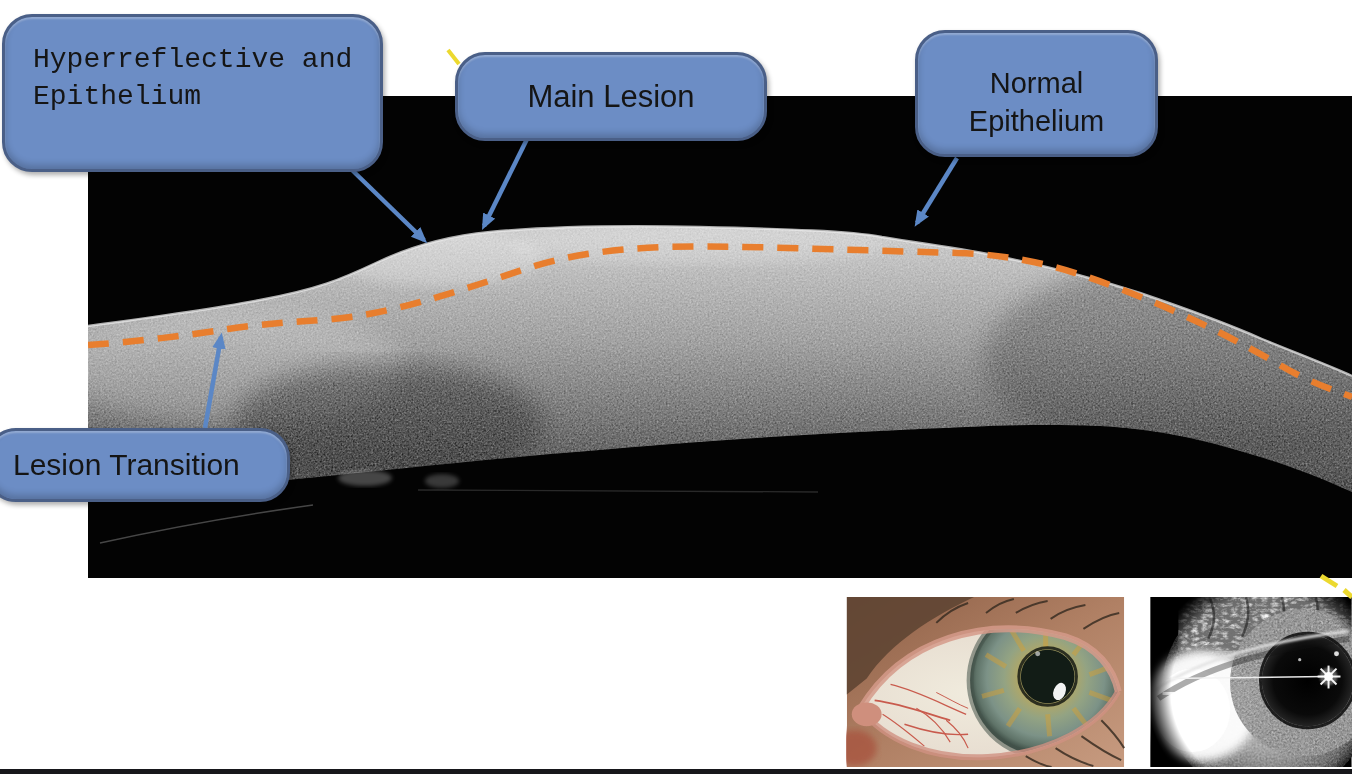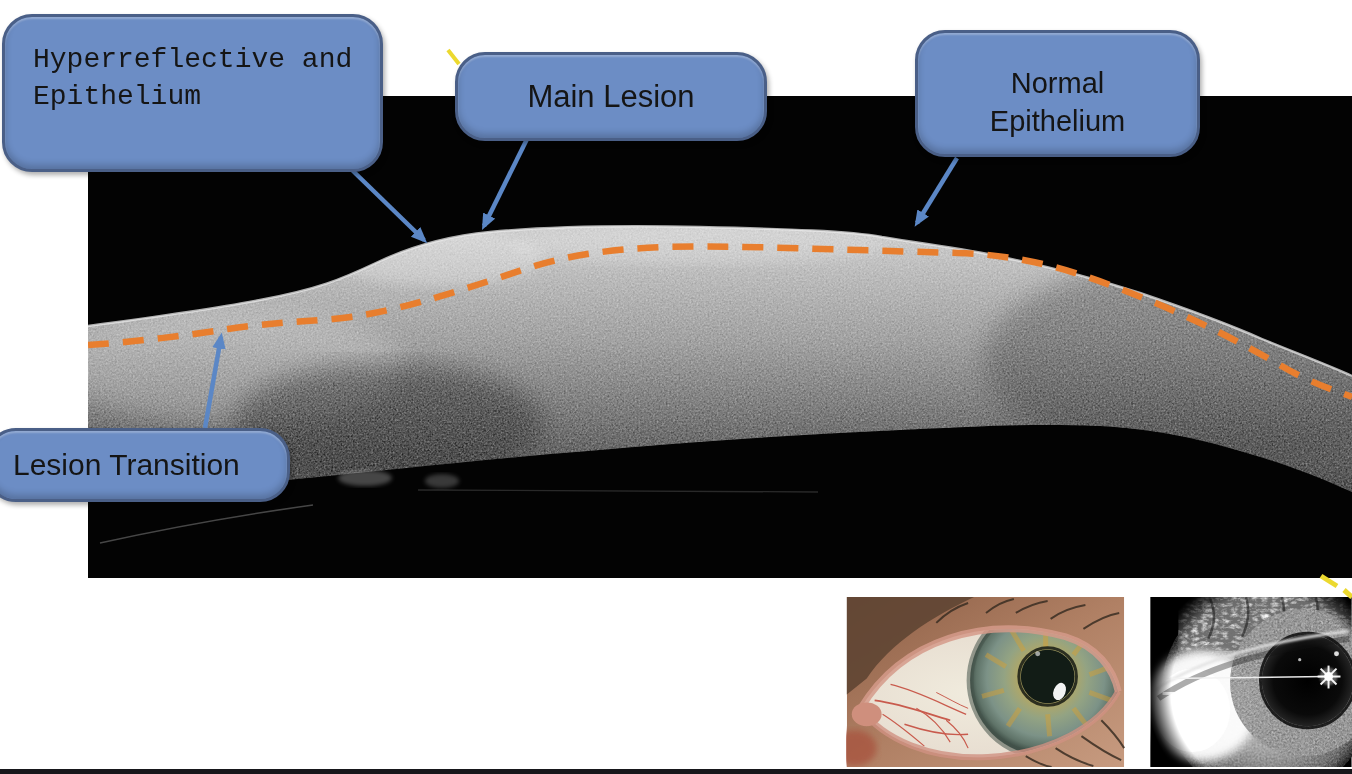--- a/index.html
+++ b/index.html
@@ -20,21 +20,21 @@
     position:absolute;background:#6c8dc5;border:3px solid #4a5f87;
     border-radius:30px;color:#151515;box-sizing:border-box;z-index:6;
     box-shadow:2px 3px 5px rgba(0,0,0,.32),
                inset 0 2px 2px rgba(255,255,255,.28),
                inset 0 -4px 7px rgba(0,0,0,.20);
   }
   .c1{left:2px;top:14px;width:381px;height:158px;
       padding:24px 18px 0 28px;font-size:28px;line-height:37px;font-family:Liberation Mono, monospace;}
   .c2{left:455px;top:41px;width:312px;height:89px;font-size:31px;
       display:flex;align-items:center;justify-content:center;margin-top:11px;}
-  .c3{left:915px;top:30px;width:285px;height:127px;
+  .c3{left:915px;top:30px;width:243px;height:127px;
       padding-top:31px;font-size:29px;line-height:38px;text-align:center;}
   .c4{left:-14px;top:428px;width:304px;height:74px;font-size:30px;
       display:flex;align-items:center;padding-left:24px;}
   .photo{position:absolute;top:597px;z-index:2;}
   .photo svg{display:block;}
   .p1{left:846px;width:279px;height:170px;}
   .p2{left:1150px;width:202px;height:170px;}
   .bottom-bar{
     position:absolute;left:0;bottom:0;width:1352px;height:5px;
     background:#17171b;z-index:3;

